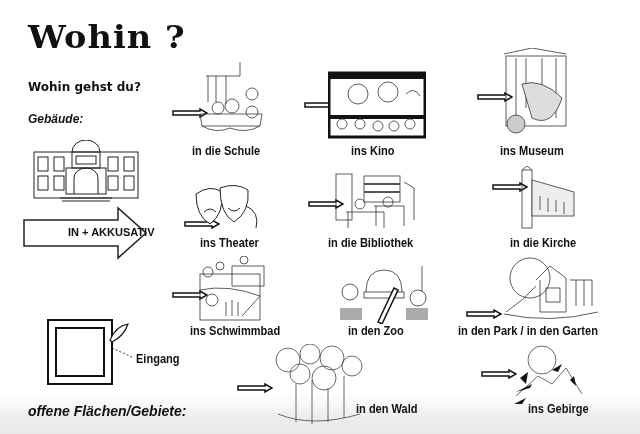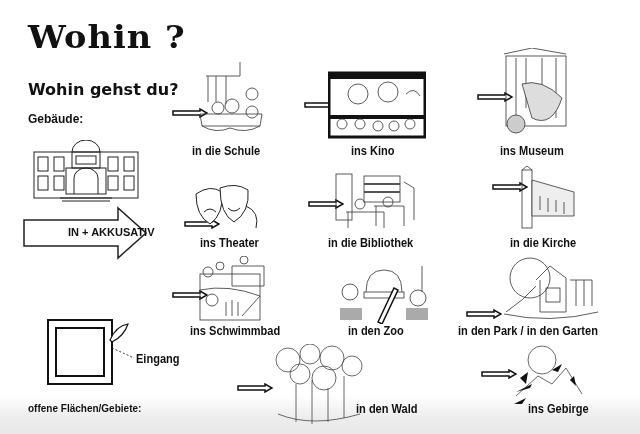--- a/index.html
+++ b/index.html
@@ -17,25 +17,26 @@
   }
   .title {
     position: absolute; left: 28px; top: 18px;
     font-family: "DejaVu Serif", serif; font-weight: 900; font-size: 32px;
     letter-spacing: 1px; color: #111;
     transform: scaleX(1.05);
     transform-origin: left top;
   }
   .subtitle {
     position: absolute; left: 28px; top: 80px;
-    font-family: "DejaVu Sans", sans-serif; font-weight: bold; font-size: 16px;
+    font-family: "DejaVu Sans", sans-serif; font-weight: bold; font-size: 12px;
   }
   .section-label {
     position: absolute; font-weight: bold; font-size: 12px;
     font-family: "Liberation Sans", sans-serif;
+    font-style: italic;
   }
   .caption {
     position: absolute; font-weight: bold; font-size: 12px;
     font-family: "Liberation Sans", sans-serif; white-space: nowrap;
     transform: scaleX(0.92); transform-origin: left top;
   }
   .pic { position: absolute; }
   .arrow-small { position: absolute; }
   .akk-arrow { position: absolute; left: 22px; top: 206px; }
   .akk-text {
@@ -81,21 +82,21 @@
 
 
   <svg class="pic" style="left:46px;top:318px;" width="90" height="70" viewBox="0 0 90 70">
     <rect x="2" y="2" width="64" height="64" fill="none" stroke="#111" stroke-width="2"></rect>
     <rect x="10" y="10" width="48" height="48" fill="none" stroke="#111" stroke-width="2"></rect>
     <path d="M64 22 Q70 8 82 6 Q78 18 66 24 Z" fill="#fff" stroke="#111" stroke-width="1.2"></path>
     <path d="M66 30 L88 40" stroke="#111" stroke-width="0.8" stroke-dasharray="2 2"></path>
   </svg>
   <div class="caption" style="left:136px;top:352px;">Eingang</div>
 
-  <div class="section-label" style="left:28px;top:403px;font-size:10px;">offene Flächen/Gebiete:</div>
+  <div class="section-label" style="left:28px;top:403px;font-size:14px;">offene Flächen/Gebiete:</div>
 
   <svg class="arrow-small" style="left:172px;top:108px;" width="36" height="10" viewBox="0 0 36 10">
       <path d="M1 3 H28 V1 L35 5 L28 9 V7 H1 Z" fill="#fff" stroke="#111" stroke-width="1.5"></path>
     </svg>
   <svg class="pic" style="left:196px;top:62px;" width="70" height="75" viewBox="0 0 70 75">
     <g fill="none" stroke="#333" stroke-width="0.8">
       <path d="M10 14 H44 V0"></path>
         <path d="M12 14 V40 M20 14 V40 M30 14 V42"></path>
       <circle cx="56" cy="32" r="6"></circle>
       <circle cx="22" cy="46" r="6"></circle>

